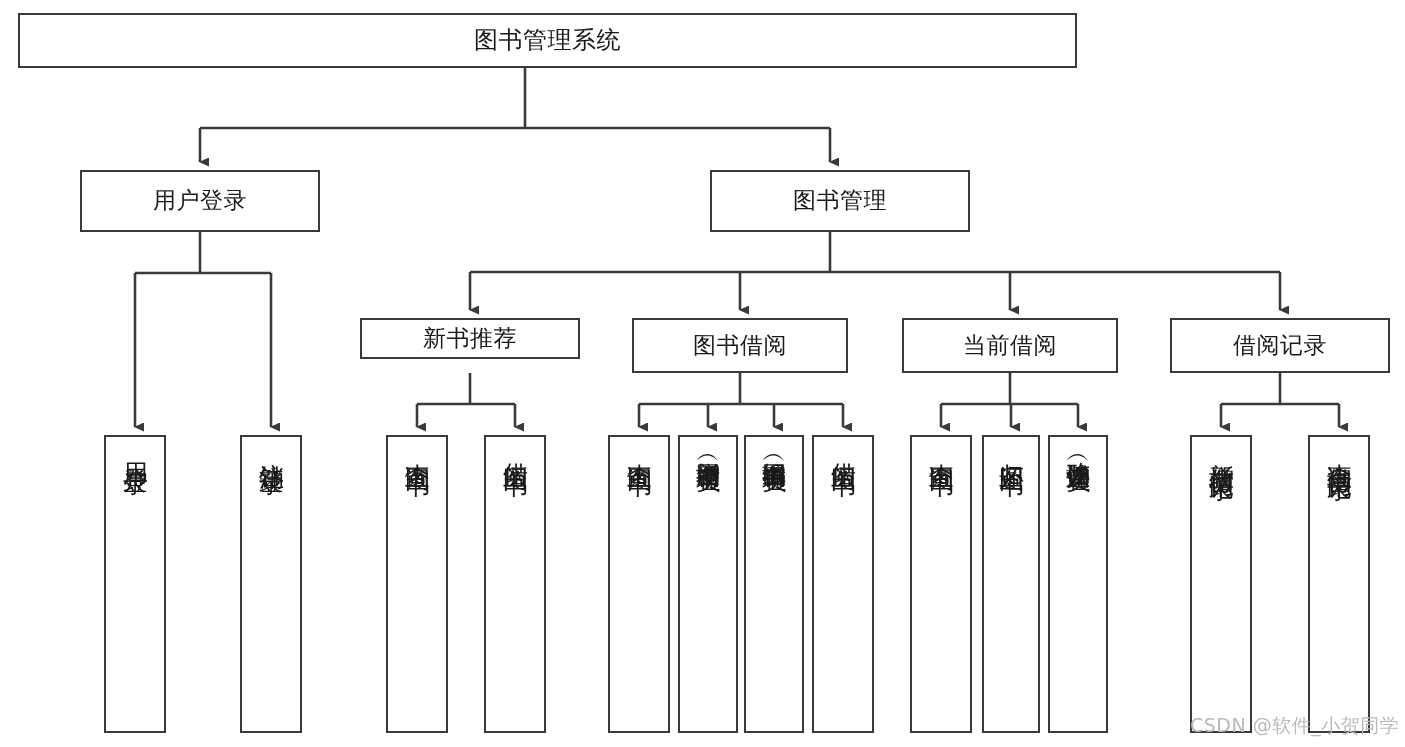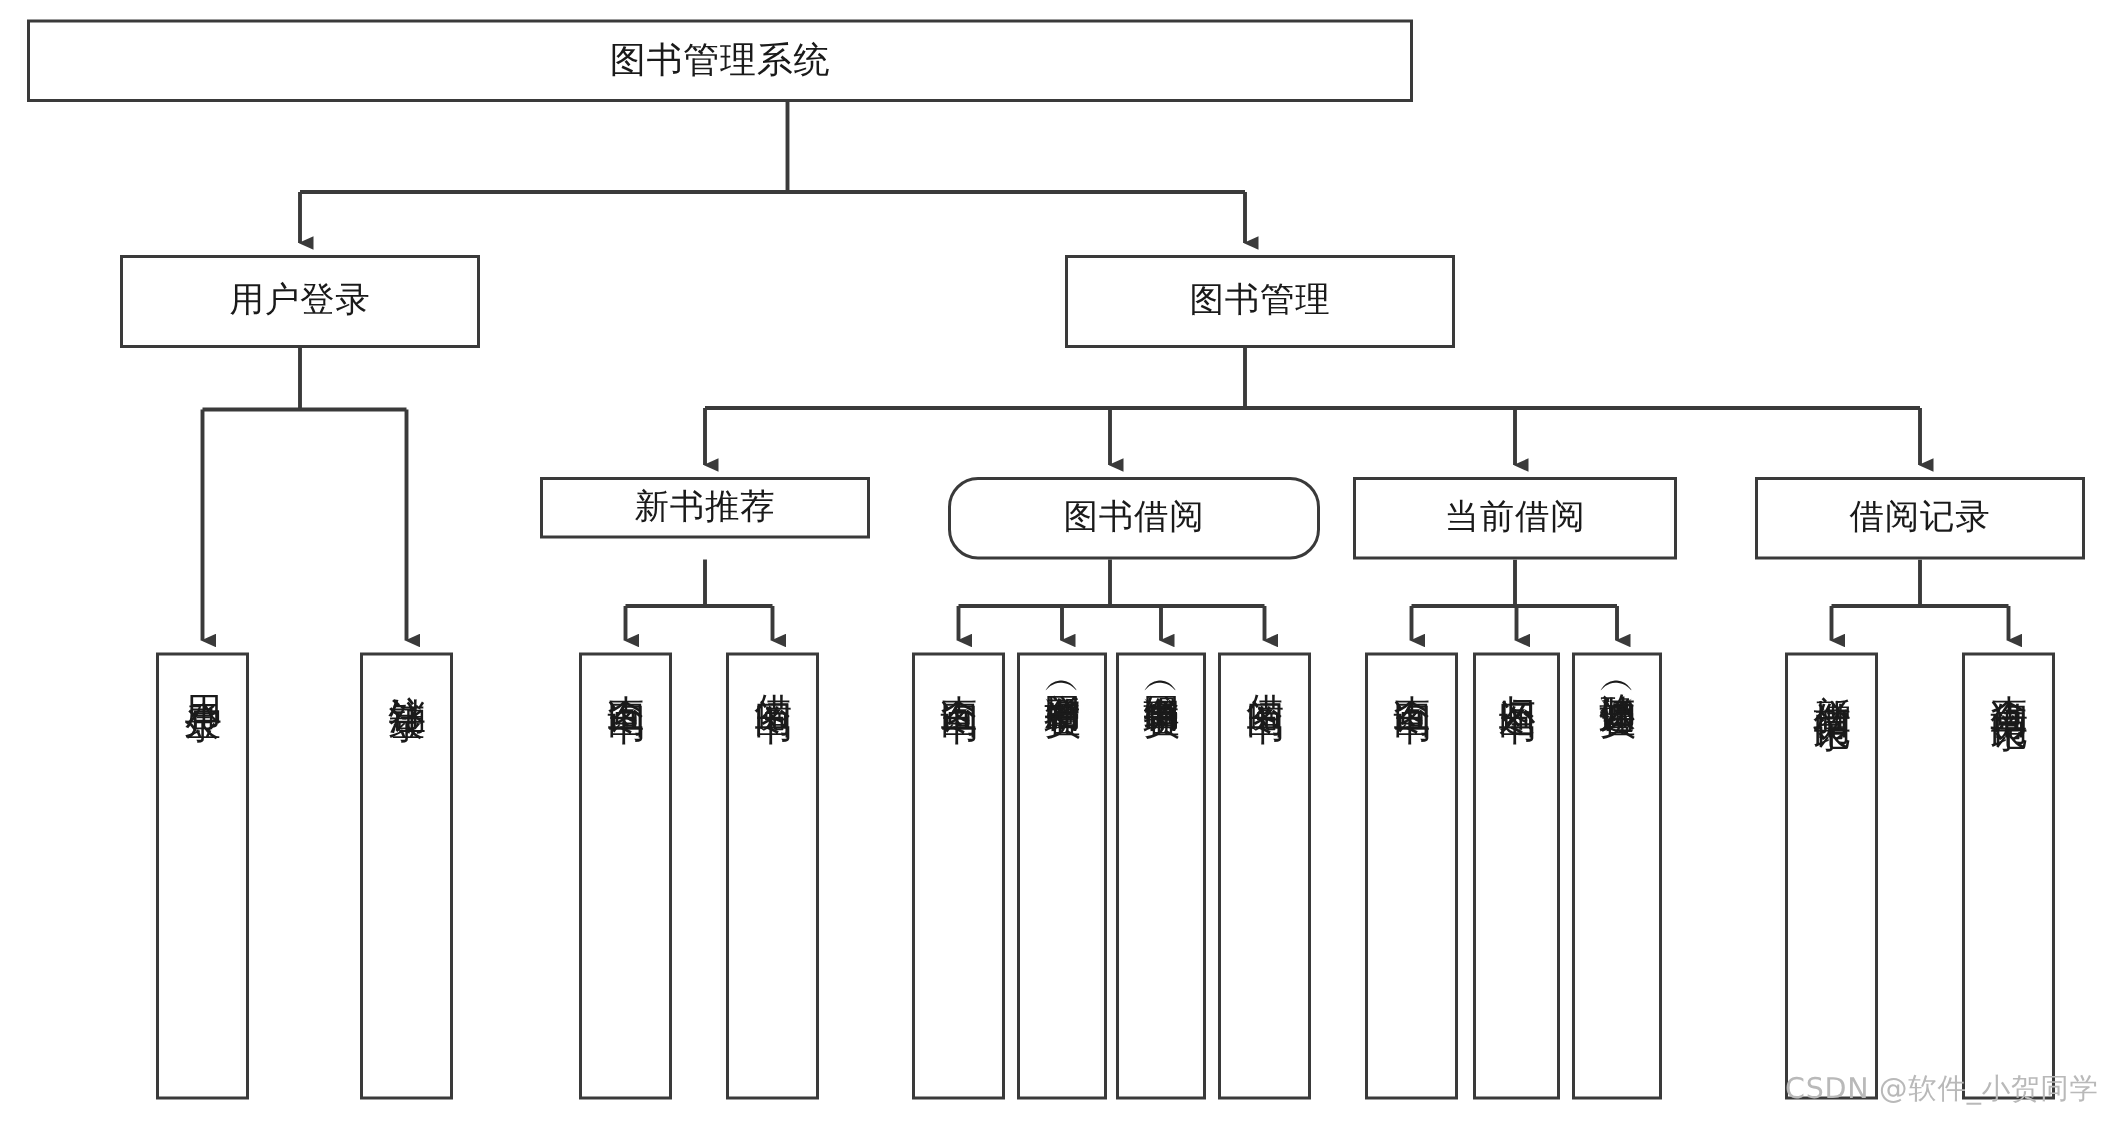--- a/index.html
+++ b/index.html
@@ -121,35 +121,35 @@
       <path d="M1011,404 L1011,427" marker-end="url(#arrowhead)"></path>
       <path d="M1078,404 L1078,427" marker-end="url(#arrowhead)"></path>
 
       <path d="M1280,373 L1280,404"></path>
       <path d="M1221,404 L1339,404"></path>
       <path d="M1221,404 L1221,427" marker-end="url(#arrowhead)"></path>
       <path d="M1339,404 L1339,427" marker-end="url(#arrowhead)"></path>
     </g>
   </svg>
 
-  <div class="node root horizontal" style="left:18px; top:13px; width:924px; height:55px;">
+  <div class="node root horizontal" style="left:18px; top:13px; width:1059px; height:55px;">
     <span class="label">图书管理系统</span>
   </div>
 
   <div class="node horizontal" style="left:80px; top:170px; width:240px; height:62px;">
     <span class="label">用户登录</span>
   </div>
   <div class="node horizontal" style="left:710px; top:170px; width:260px; height:62px;">
     <span class="label">图书管理</span>
   </div>
 
   <div class="node horizontal" style="left:360px; top:318px; width:220px; height:41px;">
     <span class="label">新书推荐</span>
   </div>
-  <div class="node horizontal" style="left:632px; top:318px; width:248px; height:55px;border-radius:20px;">
+  <div class="node horizontal" style="left:632px; top:318px; width:216px; height:55px;">
     <span class="label">图书借阅</span>
   </div>
   <div class="node horizontal" style="left:902px; top:318px; width:216px; height:55px;">
     <span class="label">当前借阅</span>
   </div>
   <div class="node horizontal" style="left:1170px; top:318px; width:220px; height:55px;">
     <span class="label">借阅记录</span>
   </div>
 
   <div class="node vertical" style="left:104px; top:435px; width:62px; height:298px;">

